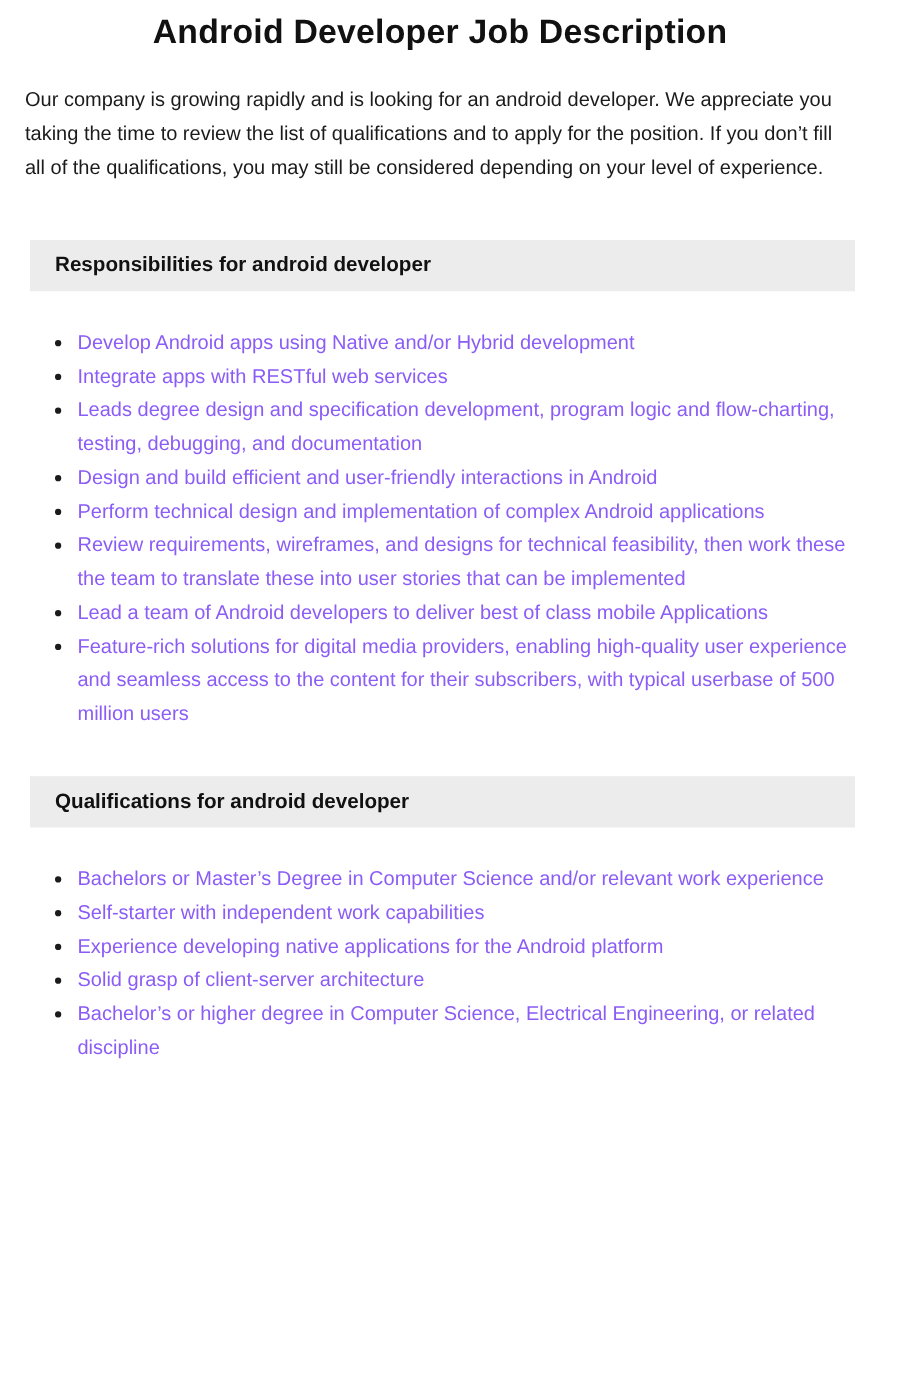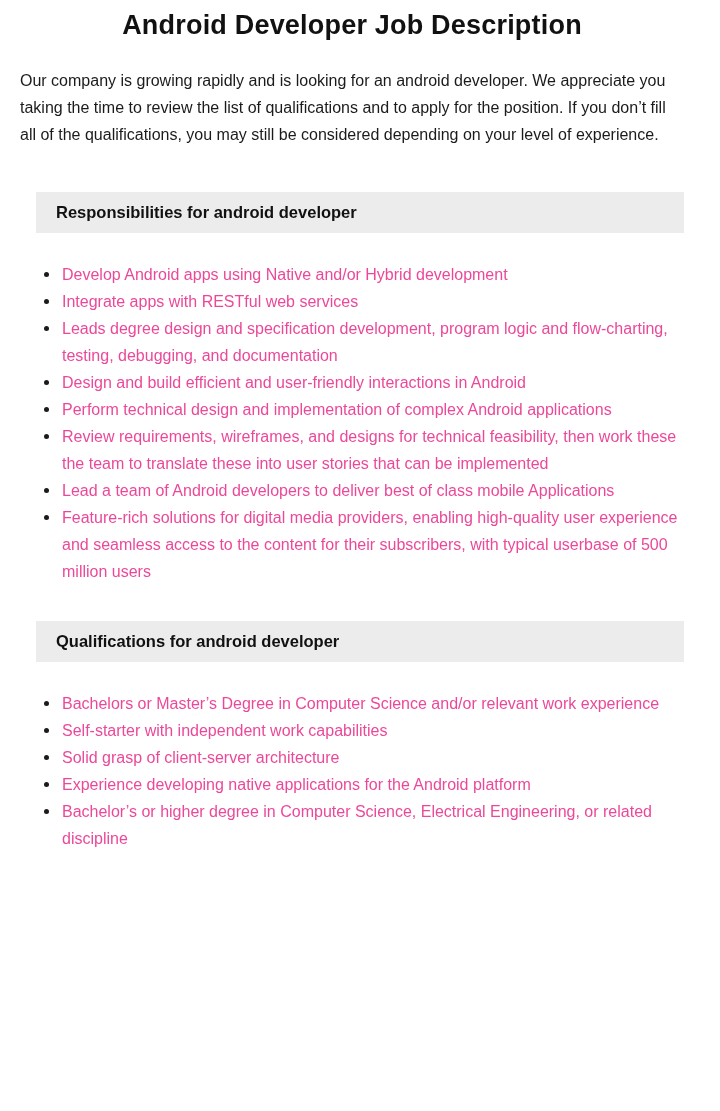--- a/index.html
+++ b/index.html
@@ -26,39 +26,39 @@
   }
   p.intro {
     font-size: 16px;
     line-height: 27px;
     margin: 0 0 44px 0;
     color: #1b1b1b;
   }
   .section-bar {
     background: #ececec;
     padding: 11px 20px;
-    margin: 0 0 28px 16px;
+    margin: 0 0 28px 4px;
   }
   .section-bar .section-heading {
     font-size: 16.5px;
     font-weight: 700;
     color: #111111;
   }
   ul.doc-list {
     margin: 0 0 36px 0;
     padding: 0 0 0 42px;
     list-style: none;
   }
   ul.doc-list li {
     position: relative;
     font-size: 16px;
     line-height: 27px;
     margin: 0;
     padding-left: 0;
-    color: #ec4899;
+    color: #8b5cf6;
   }
   ul.doc-list li::before {
     content: "";
     position: absolute;
     left: -18px;
     top: 11px;
     width: 5px;
     height: 5px;
     border-radius: 50%;
     background: #1b1b1b;
@@ -91,18 +91,18 @@
     <li>Feature-rich solutions for digital media providers, enabling high-quality user experience and seamless access to the content for their subscribers, with typical userbase of 500 million users</li>
   </ul>
 
   <div class="section-bar">
     <span class="section-heading">Qualifications for android developer</span>
   </div>
 
   <ul class="doc-list last">
     <li>Bachelors or Master’s Degree in Computer Science and/or relevant work experience</li>
     <li>Self-starter with independent work capabilities</li>
+    <li>Experience developing native applications for the Android platform</li>
     <li>Solid grasp of client-server architecture</li>
-    <li>Experience developing native applications for the Android platform</li>
     <li>Bachelor’s or higher degree in Computer Science, Electrical Engineering, or related discipline</li>
   </ul>
 
 </main>
 
 </body></html>

